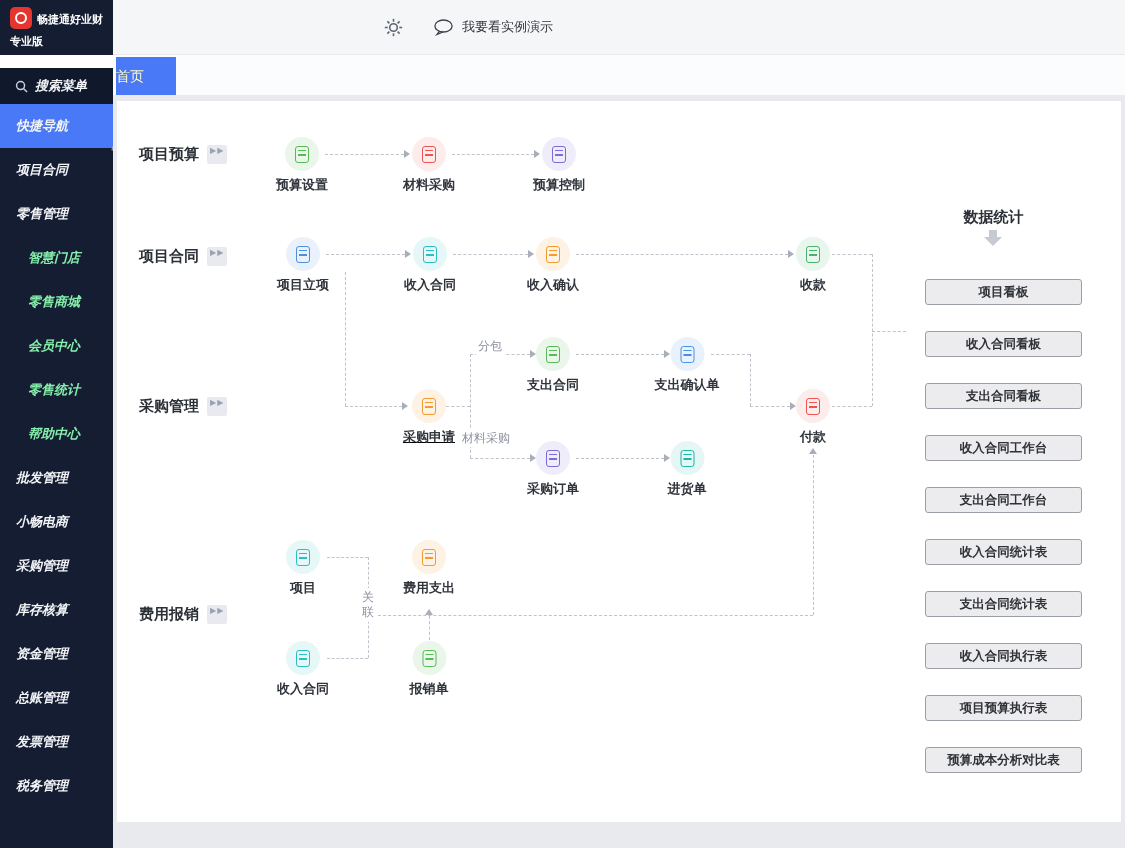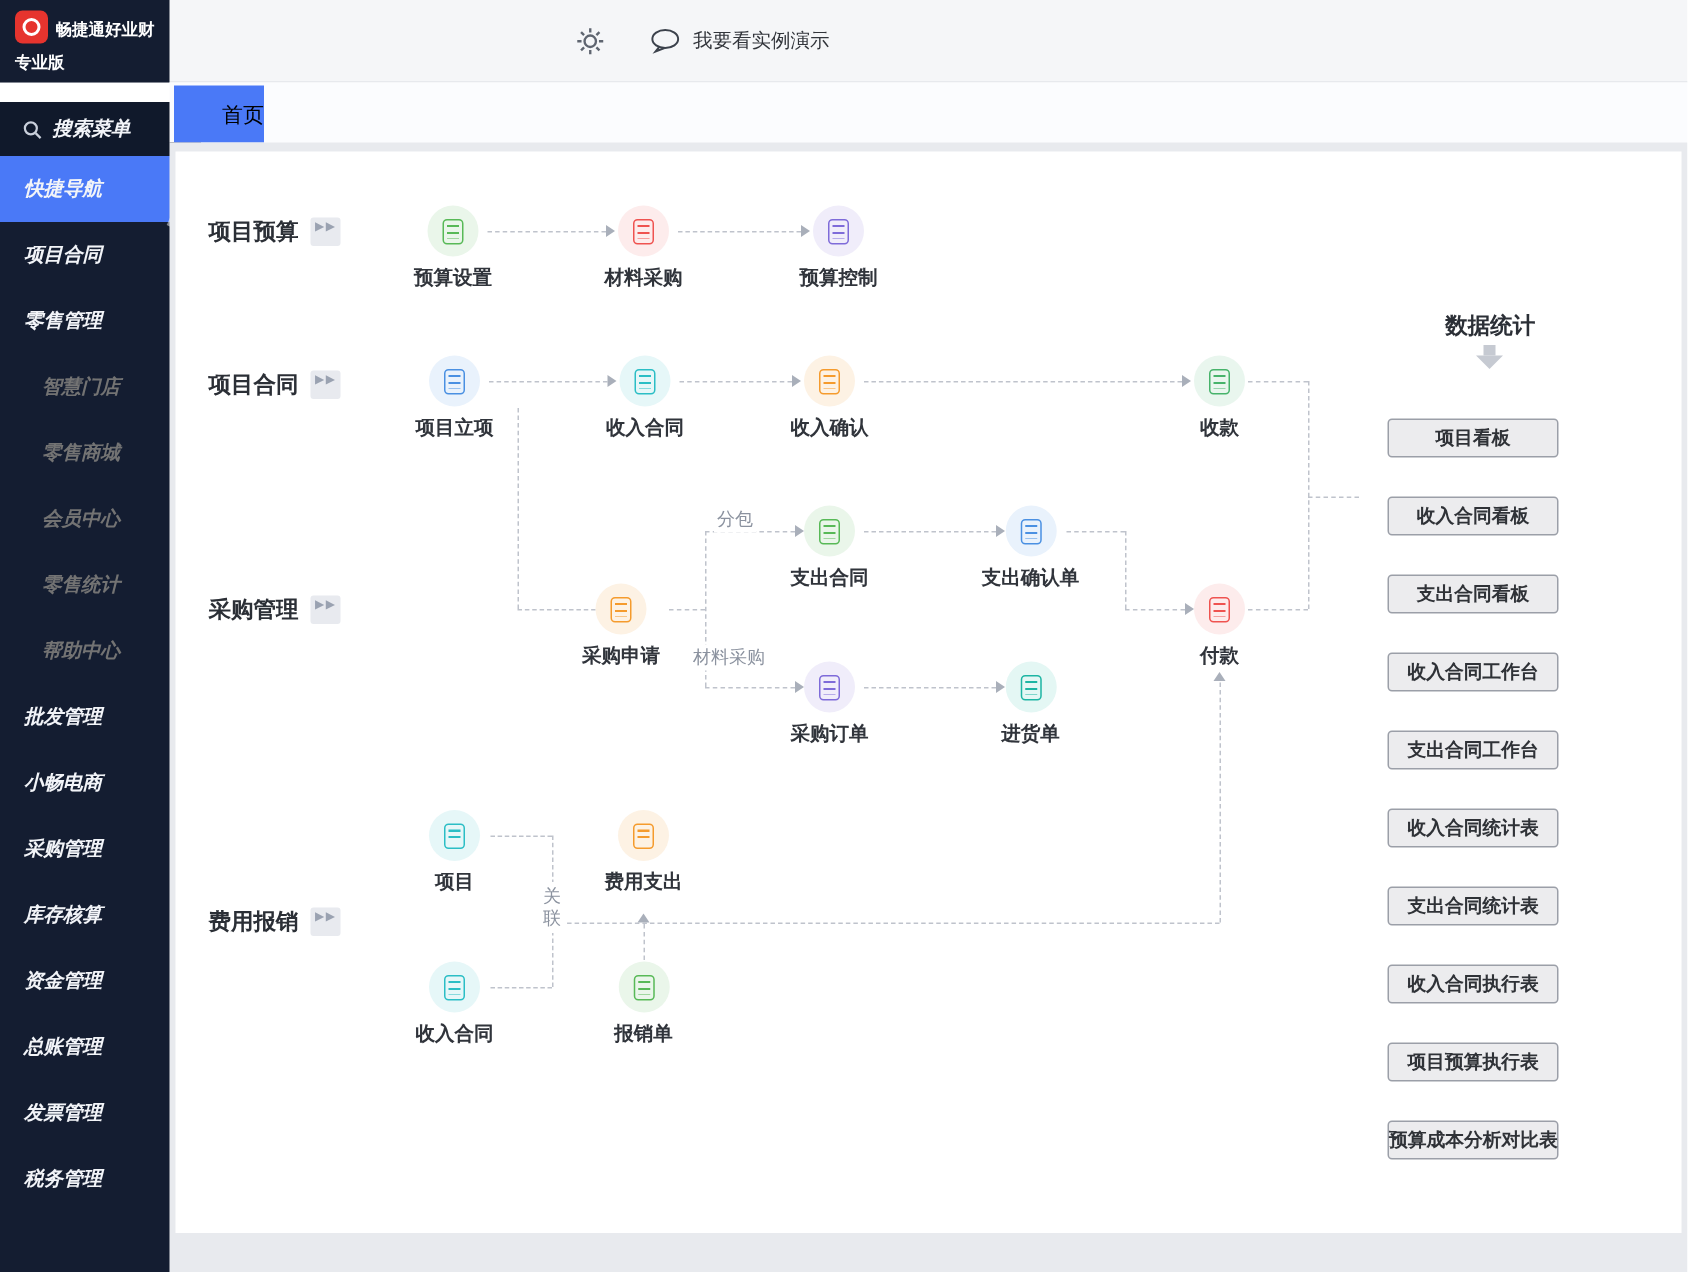--- a/index.html
+++ b/index.html
@@ -19,29 +19,29 @@
   .select .sel-text{position:absolute;left:3px;top:0;line-height:30px;font-size:13px;color:#32353b;}
   .select .chev{position:absolute;right:6px;top:9px;width:8px;height:8px;border-right:1.6px solid #7a8cf5;border-bottom:1.6px solid #7a8cf5;transform:rotate(45deg);}
   .gear{position:absolute;left:384px;top:18px;width:19px;height:19px;cursor:pointer;}
   .demo{position:absolute;left:433px;top:14px;height:26px;display:flex;align-items:center;gap:8px;cursor:pointer;}
   .demo-label{font-size:13px;color:#32353b;}
 
   
   .sidebar{position:absolute;left:0;top:68px;width:134px;height:793px;background:var(--sidebar);font-style:italic;}
   .side-search{height:36px;display:flex;align-items:center;gap:7px;padding-left:15px;color:#f2f4f8;font-size:13px;font-weight:600;cursor:pointer;background:#10192b;}
   .side-item{position:relative;height:44px;line-height:44px;padding-left:16px;color:#f2f4f8;font-size:13px;font-weight:600;cursor:pointer;white-space:nowrap;}
-  .side-item.sub{padding-left:28px;color:#737373;}
+  .side-item.sub{padding-left:28px;color:#86efac;}
   .side-item.active{background:var(--accent);}
   .side-item.active::after{content:"";position:absolute;right:9px;top:-5px;width:3px;height:54px;background:rgba(255,255,255,.5);transform:rotate(24deg);}
   .tri-up{position:absolute;right:12px;top:20px;width:0;height:0;border-left:4px solid transparent;border-right:4px solid transparent;border-bottom:5px solid #dfe4ee;}
   .tri-down{position:absolute;right:12px;top:20px;width:0;height:0;border-left:4px solid transparent;border-right:4px solid transparent;border-top:5px solid #aeb6c6;}
 
   
   .tabbar{position:absolute;left:113px;top:55px;width:1012px;height:40px;background:#fbfcfe;}
-  .tab{position:absolute;left:116px;top:57px;width:60px;height:38px;background:var(--accent);color:#000000;font-size:14px;text-align:right;line-height:38px;cursor:pointer;}
+  .tab{position:absolute;left:116px;top:57px;width:60px;height:38px;background:var(--accent);color:#fef9c3;font-size:14px;text-align:left;line-height:38px;cursor:pointer;}
   .main-bg{position:absolute;left:113px;top:95px;width:1012px;height:753px;background:var(--content);}
   .canvas{position:absolute;left:117px;top:101px;width:1004px;height:721px;background:#fff;}
 
   
   .row-label{position:absolute;left:139px;display:flex;gap:8px;font-size:15px;font-weight:bold;color:#2b2f36;}
   .chip{font-size:8px;color:#9aa2b1;background:#e8eaef;border-radius:2px;padding:2px 3px;line-height:1;letter-spacing:1px;}
   .node{position:absolute;transform:translateX(-50%);display:flex;flex-direction:column;align-items:center;cursor:pointer;}
   .bubble{width:34px;height:34px;border-radius:50%;background:var(--bg,#eef);display:flex;align-items:center;justify-content:center;}
   .doc{display:block;width:14px;height:17px;border:1.6px solid var(--c,#888);border-radius:3px;position:relative;}
   .doc::before{content:"";position:absolute;left:2px;right:2px;top:3px;height:9px;
@@ -53,21 +53,21 @@
   .ar-r{border-left:6px solid #a9afba;border-right:none;}
   .ar-u{border-bottom:6px solid #a9afba;border-top:none;}
   .edge-label{position:absolute;font-size:12px;color:#8b929f;background:#fff;padding:0 2px;white-space:nowrap;}
   .edge-label.vert{width:18px;white-space:normal;text-align:center;line-height:15px;padding:2px 1px;}
 
   
   .stats-title{position:absolute;left:925px;top:208px;width:137px;text-align:center;font-size:15px;font-weight:bold;color:#2b2f36;}
   .stats-arrow{position:absolute;left:984px;top:230px;width:18px;height:17px;}
   .stats-arrow .stem{position:absolute;left:5px;top:0;width:8px;height:7px;background:#c6cad2;display:block;}
   .stats-arrow .tri{position:absolute;left:0;top:7px;width:0;height:0;border-left:9px solid transparent;border-right:9px solid transparent;border-top:9px solid #c6cad2;display:block;}
-  .stat-btn{position:absolute;left:925px;width:114px;height:26px;line-height:24px;background:#ececee;border:1px solid #9b9fa8;border-radius:3px;text-align:center;font-size:12.5px;font-weight:600;color:#2f3237;cursor:pointer;white-space:nowrap;}
+  .stat-btn{position:absolute;left:925px;width:157px;height:26px;line-height:24px;background:#ececee;border:1px solid #9b9fa8;border-radius:3px;text-align:center;font-size:12.5px;font-weight:600;color:#2f3237;cursor:pointer;white-space:nowrap;}
 </style>
 </head>
 <body>
 
 <div class="app" style="--accent: #4a79f7; --sidebar: #141d31; --logo-red: #e6342e; --content: #e8eaee;">
 
   <div class="topbar">
     <div class="logo-block">
       <span class="logo-badge">
           <i></i>
@@ -224,21 +224,21 @@
         <i class="doc"></i>
       </span>
       <span class="nlabel">收入确认</span>
     </div>
   <div class="node" style="left: 813px; top: 237px; --c: #47b36b; --bg: #e9f6ee;">
       <span class="bubble">
         <i class="doc"></i>
       </span>
       <span class="nlabel">收款</span>
     </div>
-  <div class="node" style="left: 414px; top: 389px; --c: #f59b2d; --bg: #fdf2e4;">
+  <div class="node" style="left: 429px; top: 389px; text-decoration: underline; --c: #f59b2d; --bg: #fdf2e4;">
       <span class="bubble">
         <i class="doc"></i>
       </span>
       <span class="nlabel">采购申请</span>
     </div>
   <div class="node" style="left: 553px; top: 337px; --c: #58b957; --bg: #eaf6ea;">
       <span class="bubble">
         <i class="doc"></i>
       </span>
       <span class="nlabel">支出合同</span>

